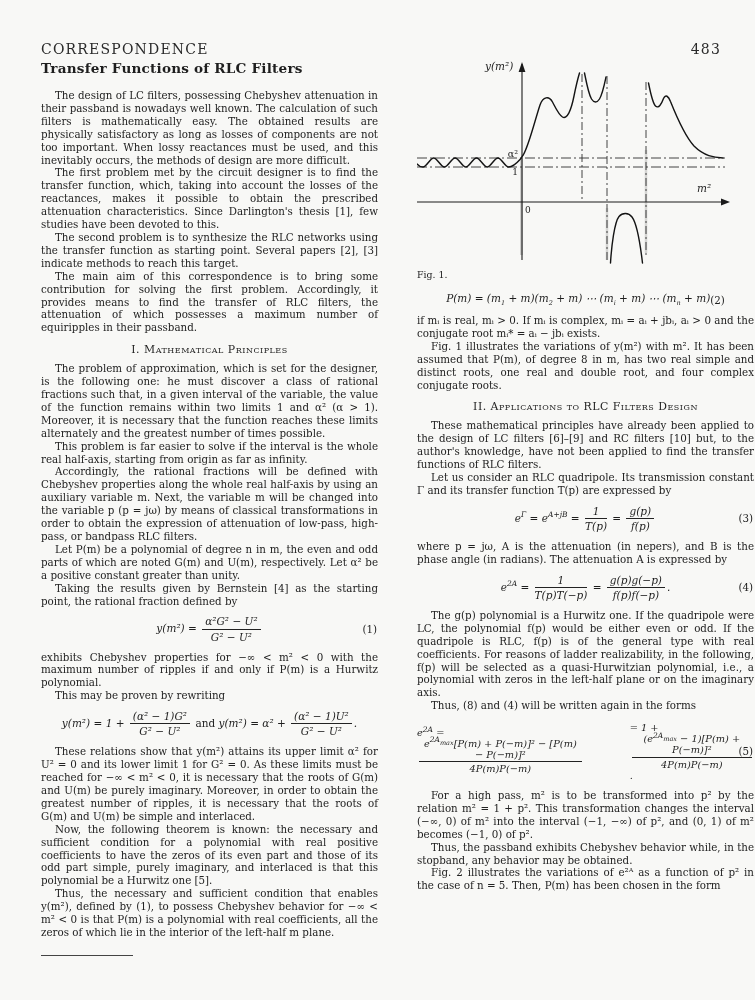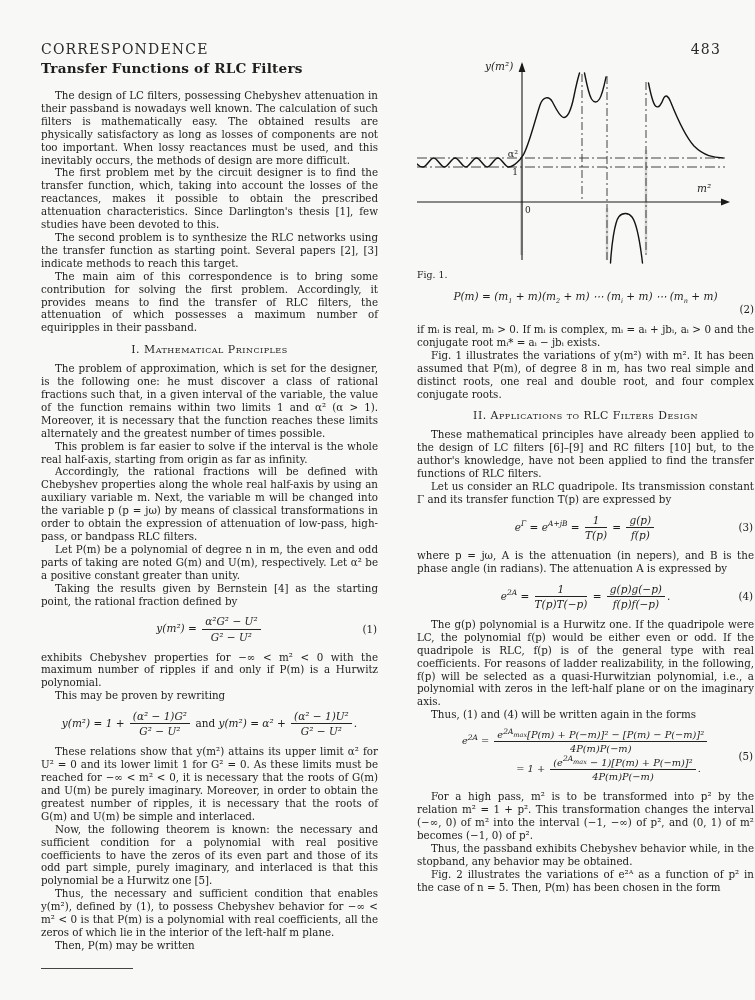--- a/index.html
+++ b/index.html
@@ -29,21 +29,21 @@
     letter-spacing:0.5px;text-align:center;margin:9px 0 6px 0;color:#1e1e1e;
   }
   .eq{
     position:relative;display:flex;justify-content:center;align-items:center;
     font-size:10.5px;font-style:italic;margin:8px 0;min-height:16px;color:#1e1e1e;
   }
   .eq .eqno{
     position:absolute;right:1px;top:50%;transform:translateY(-50%);
     font-style:normal;font-size:10.3px;
   }
-  .eq-col{flex-direction:column;align-items:center;}
+  .eq-col{flex-direction:row;align-items:center;}
   .eq-col .eqno-below{position:static;transform:none;align-self:flex-end;margin-top:1px;}
   .eq .rm{font-style:normal;}
   .frac{display:inline-block;text-align:center;vertical-align:middle;margin:0 2px;line-height:1.15;}
   .frac .num{display:block;padding:0 3px 1px 3px;border-bottom:1px solid #222;}
   .frac .den{display:block;padding-top:1px;}
   .eq sup{font-size:7.5px;line-height:0;}
   .eq sub{font-size:6.5px;line-height:0;}
   .eq-small{font-size:9.8px;}
   .eq5-line2{margin-top:2px;margin-left:46px;}
   .footnote{margin-top:16px;}
@@ -73,39 +73,38 @@
     <p class="body">The design of LC filters, possessing Chebyshev attenuation in their passband is nowadays well known. The calculation of such filters is mathematically easy. The obtained results are physically satisfactory as long as losses of components are not too important. When lossy reactances must be used, and this inevitably occurs, the methods of design are more difficult.</p>
     <p class="body">The first problem met by the circuit designer is to find the transfer function, which, taking into account the losses of the reactances, makes it possible to obtain the prescribed attenuation characteristics. Since Darlington's thesis [1], few studies have been devoted to this.</p>
     <p class="body">The second problem is to synthesize the RLC networks using the transfer function as starting point. Several papers [2], [3] indicate methods to reach this target.</p>
     <p class="body">The main aim of this correspondence is to bring some contribution for solving the first problem. Accordingly, it provides means to find the transfer of RLC filters, the attenuation of which possesses a maximum number of equiripples in their passband.</p>
 
     <h3 class="section">I. Mathematical Principles</h3>
 
     <p class="body">The problem of approximation, which is set for the designer, is the following one: he must discover a class of rational fractions such that, in a given interval of the variable, the value of the function remains within two limits 1 and α² (α &gt; 1). Moreover, it is necessary that the function reaches these limits alternately and the greatest number of times possible.</p>
     <p class="body">This problem is far easier to solve if the interval is the whole real half-axis, starting from origin as far as infinity.</p>
     <p class="body">Accordingly, the rational fractions will be defined with Chebyshev properties along the whole real half-axis by using an auxiliary variable m. Next, the variable m will be changed into the variable p (p = jω) by means of classical transformations in order to obtain the expression of attenuation of low-pass, high-pass, or bandpass RLC filters.</p>
-    <p class="body">Let P(m) be a polynomial of degree n in m, the even and odd parts of taking are noted G(m) and U(m), respectively. Let α² be a positive constant greater than unity.</p>
+    <p class="body">Let P(m) be a polynomial of degree n in m, the even and odd parts of which are noted G(m) and U(m), respectively. Let α² be a positive constant greater than unity.</p>
     <p class="body">Taking the results given by Bernstein [4] as the starting point, the rational fraction defined by</p>
 
     <div class="eq">
       <span class="eq-body"><i>y</i>(<i>m</i>²) = <span class="frac"><span class="num">α²<i>G</i>² − <i>U</i>²</span><span class="den"><i>G</i>² − <i>U</i>²</span></span></span>
       <span class="eqno">(1)</span>
     </div>
 
     <p class="body" style="text-indent:0;">exhibits Chebyshev properties for −∞ &lt; m² &lt; 0 with the maximum number of ripples if and only if P(m) is a Hurwitz polynomial.</p>
     <p class="body">This may be proven by rewriting</p>
 
     <div class="eq">
       <span class="eq-body"><i>y</i>(<i>m</i>²) = 1 + <span class="frac"><span class="num">(α² − 1)<i>G</i>²</span><span class="den"><i>G</i>² − <i>U</i>²</span></span>&nbsp;<span class="rm">and</span>&nbsp;<i>y</i>(<i>m</i>²) = α² + <span class="frac"><span class="num">(α² − 1)<i>U</i>²</span><span class="den"><i>G</i>² − <i>U</i>²</span></span>.</span>
     </div>
 
     <p class="body">These relations show that y(m²) attains its upper limit α² for U² = 0 and its lower limit 1 for G² = 0. As these limits must be reached for −∞ &lt; m² &lt; 0, it is necessary that the roots of G(m) and U(m) be purely imaginary. Moreover, in order to obtain the greatest number of ripples, it is necessary that the roots of G(m) and U(m) be simple and interlaced.</p>
     <p class="body">Now, the following theorem is known: the necessary and sufficient condition for a polynomial with real positive coefficients to have the zeros of its even part and those of its odd part simple, purely imaginary, and interlaced is that this polynomial be a Hurwitz one [5].</p>
     <p class="body">Thus, the necessary and sufficient condition that enables y(m²), defined by (1), to possess Chebyshev behavior for −∞ &lt; m² &lt; 0 is that P(m) is a polynomial with real coefficients, all the zeros of which lie in the interior of the left-half m plane.</p>
-    <p class="body">Then, P(m) may be written</p>
 
     <div class="footnote">
       <div class="footnote-rule"></div>
     </div>
   </div>
 
   <div class="col col-right">
 
     <div class="figure-block">
       <svg viewBox="0 0 338 218" width="338" height="218">
@@ -167,21 +166,21 @@
     </div>
 
     <p class="body" style="text-indent:0;">where p = jω, A is the attenuation (in nepers), and B is the phase angle (in radians). The attenuation A is expressed by</p>
 
     <div class="eq">
       <span class="eq-body"><i>e</i><sup>2<i>A</i></sup> = <span class="frac"><span class="num">1</span><span class="den"><i>T</i>(<i>p</i>)<i>T</i>(−<i>p</i>)</span></span> = <span class="frac"><span class="num"><i>g</i>(<i>p</i>)<i>g</i>(−<i>p</i>)</span><span class="den"><i>f</i>(<i>p</i>)<i>f</i>(−<i>p</i>)</span></span>.</span>
       <span class="eqno">(4)</span>
     </div>
 
     <p class="body">The g(p) polynomial is a Hurwitz one. If the quadripole were LC, the polynomial f(p) would be either even or odd. If the quadripole is RLC, f(p) is of the general type with real coefficients. For reasons of ladder realizability, in the following, f(p) will be selected as a quasi-Hurwitzian polynomial, i.e., a polynomial with zeros in the left-half plane or on the imaginary axis.</p>
-    <p class="body">Thus, (1) and (4) will be written again in the forms</p>
+    <p class="body">Thus, (8) and (4) will be written again in the forms</p>
 
     <div class="eq eq-col eq-small">
       <span class="eq-body"><i>e</i><sup>2<i>A</i></sup> = <span class="frac"><span class="num"><i>e</i><sup>2<i>A</i><sub>max</sub></sup>[<i>P</i>(<i>m</i>) + <i>P</i>(−<i>m</i>)]² − [<i>P</i>(<i>m</i>) − <i>P</i>(−<i>m</i>)]²</span><span class="den">4<i>P</i>(<i>m</i>)<i>P</i>(−<i>m</i>)</span></span></span>
       <span class="eq-body eq5-line2">= 1 + <span class="frac"><span class="num">(<i>e</i><sup>2<i>A</i><sub>max</sub></sup> − 1)[<i>P</i>(<i>m</i>) + <i>P</i>(−<i>m</i>)]²</span><span class="den">4<i>P</i>(<i>m</i>)<i>P</i>(−<i>m</i>)</span></span>.</span>
       <span class="eqno">(5)</span>
     </div>
 
     <p class="body">For a high pass, m² is to be transformed into p² by the relation m² = 1 + p². This transformation changes the interval (−∞, 0) of m² into the interval (−1, −∞) of p², and (0, 1) of m² becomes (−1, 0) of p².</p>
     <p class="body">Thus, the passband exhibits Chebyshev behavior while, in the stopband, any behavior may be obtained.</p>
     <p class="body">Fig. 2 illustrates the variations of e²ᴬ as a function of p² in the case of n = 5. Then, P(m) has been chosen in the form</p>

